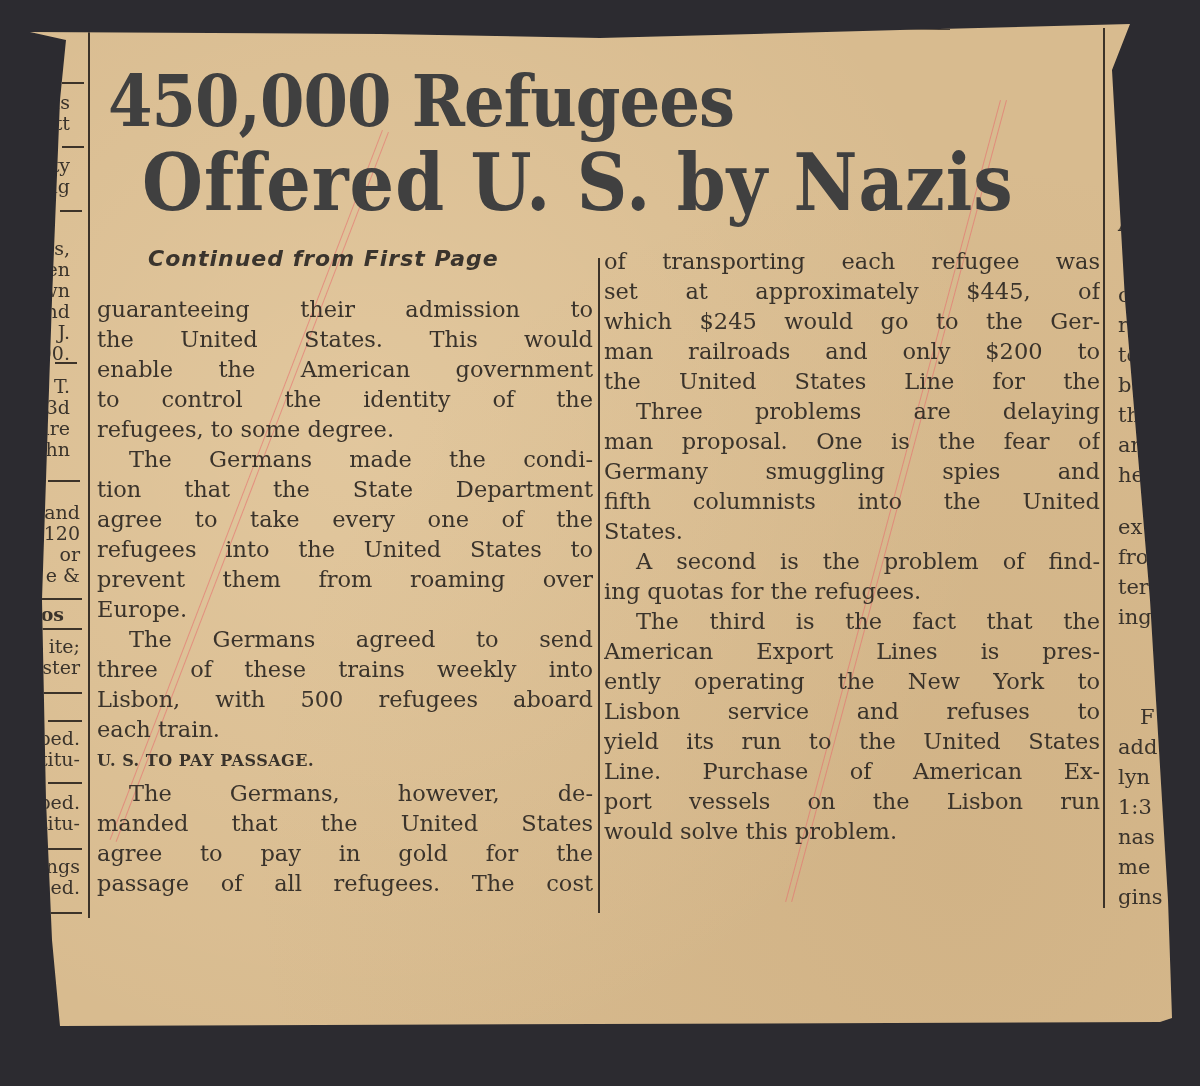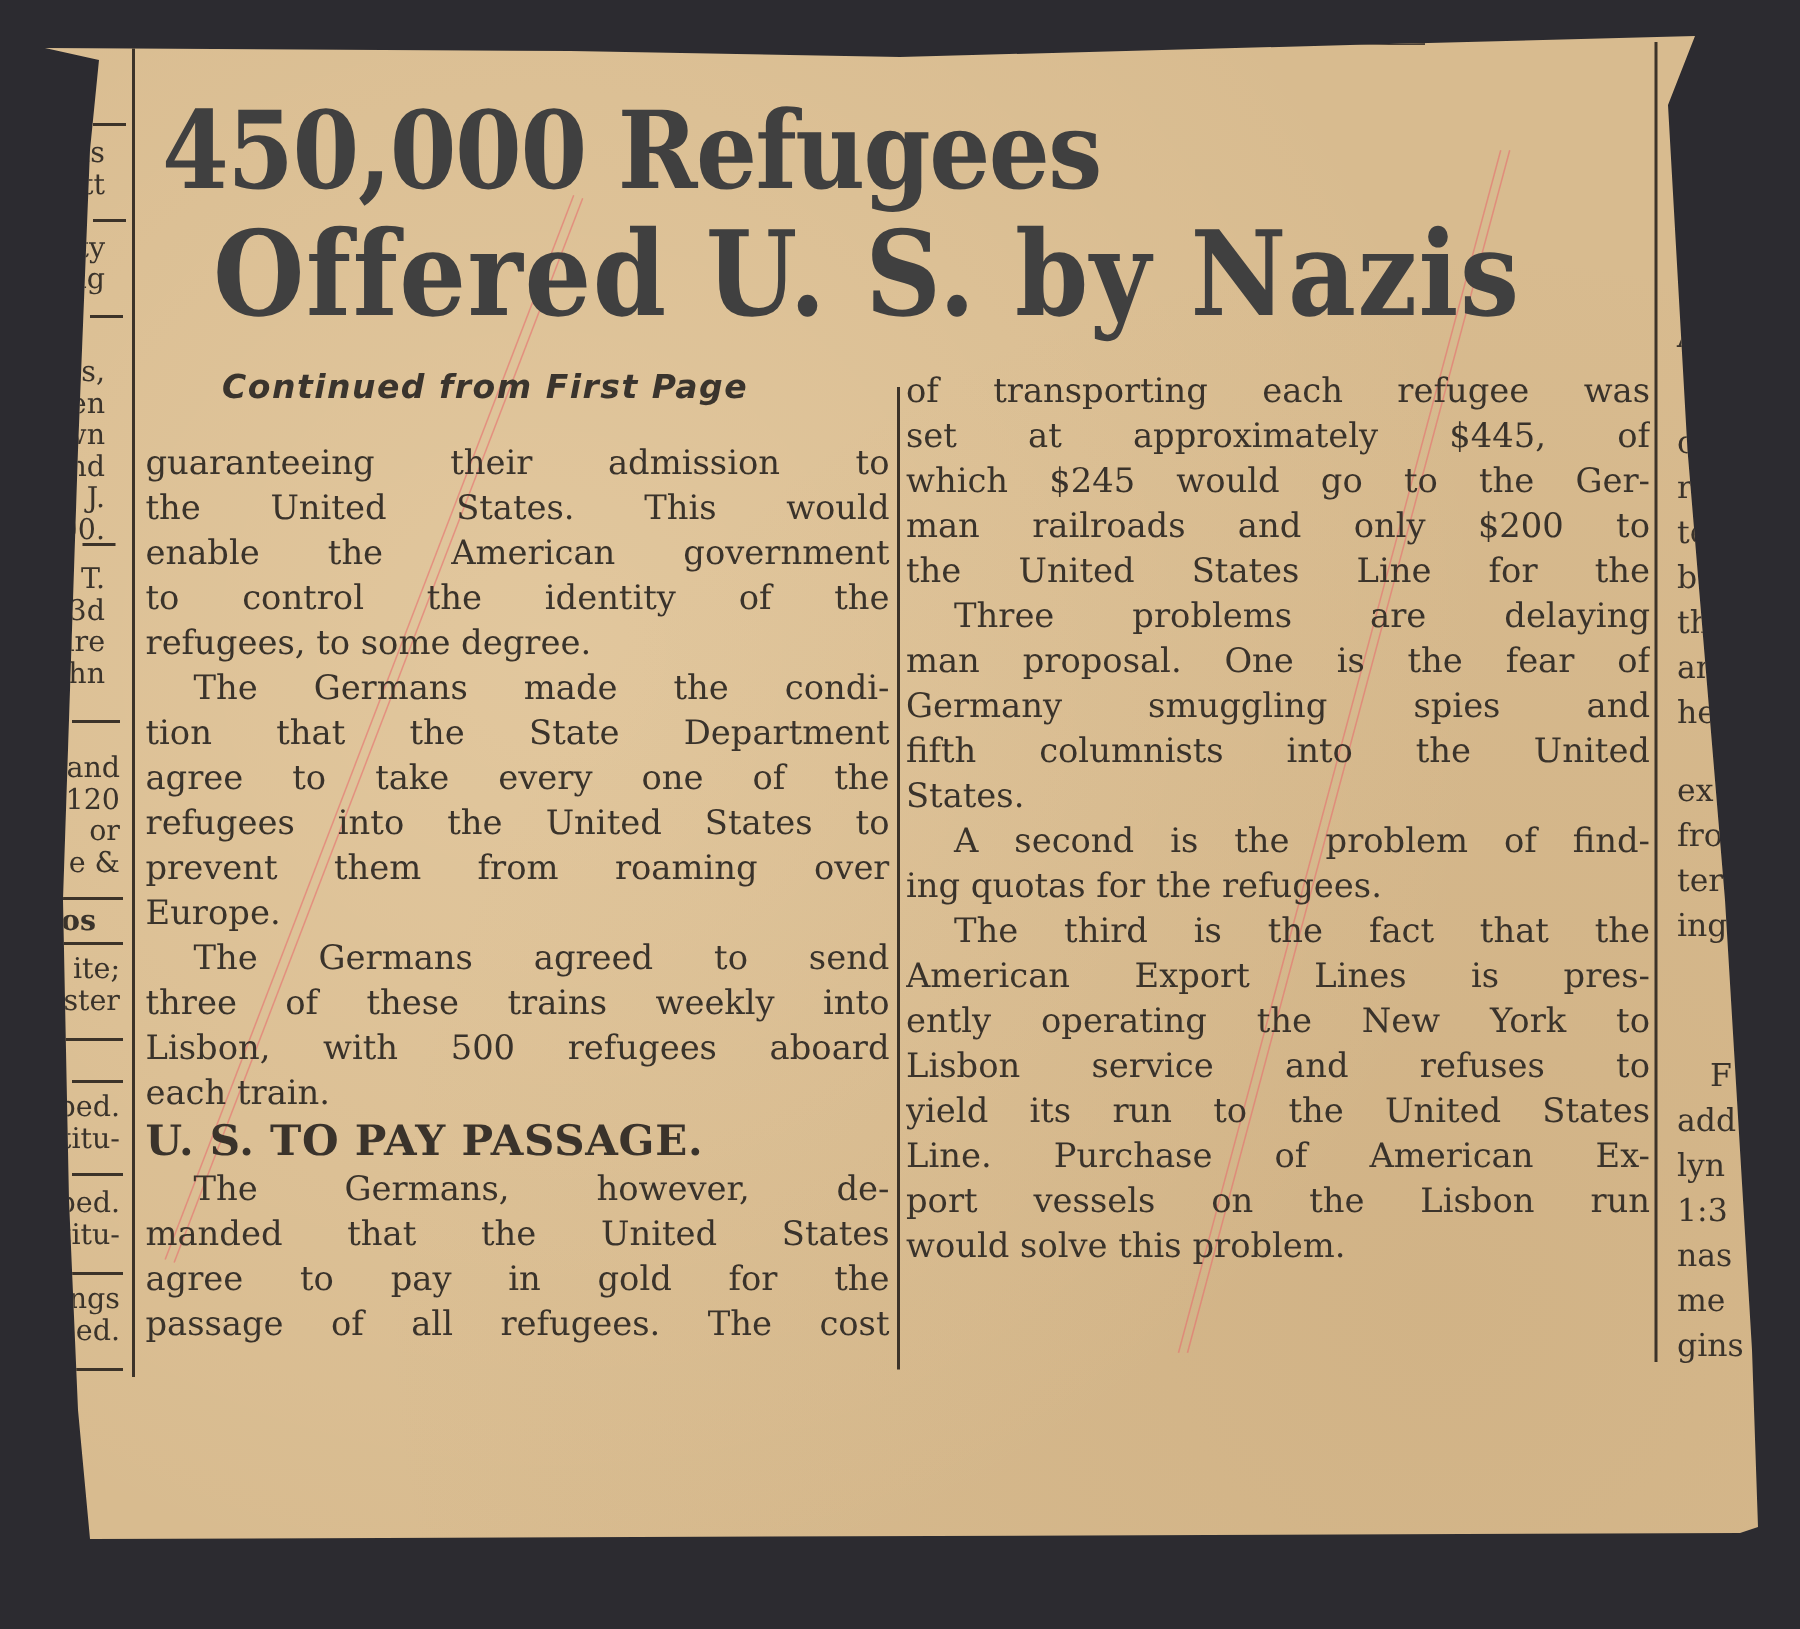--- a/index.html
+++ b/index.html
@@ -36,21 +36,21 @@
   .continued {
     position: absolute; left: 148px; top: 246px;
     font-family: "DejaVu Sans", sans-serif; font-style: italic; font-weight: bold;
     font-size: 22px; color: #3a342d; letter-spacing: 1px;
   }
   .col {
     position: absolute; width: 496px;
     font-family: "DejaVu Serif", serif; font-size: 22.5px; line-height: 30px;
     color: #3a332b; text-align: justify;
   }
-  .col .subhead { font-weight: bold; font-size: 28px; letter-spacing: 0.5px; margin: 2px 0 2px 0; }
+  .col .subhead { font-weight: bold; font-size: 16px; letter-spacing: 0.5px; margin: 2px 0 2px 0; }
   .col .line { display: block; text-align: justify; text-align-last: justify; white-space: nowrap; overflow: hidden; }
   .col .line.last { text-align-last: left; }
   .col .line.ind { padding-left: 32px; }
 
   .edge-text {
     position: absolute; font-family: "DejaVu Serif", serif; font-size: 19px; line-height: 21px;
     color: #3a332b; text-align: right;
   }
   .edge-right {
     position: absolute; font-family: "DejaVu Serif", serif; font-size: 21px; line-height: 27px;

